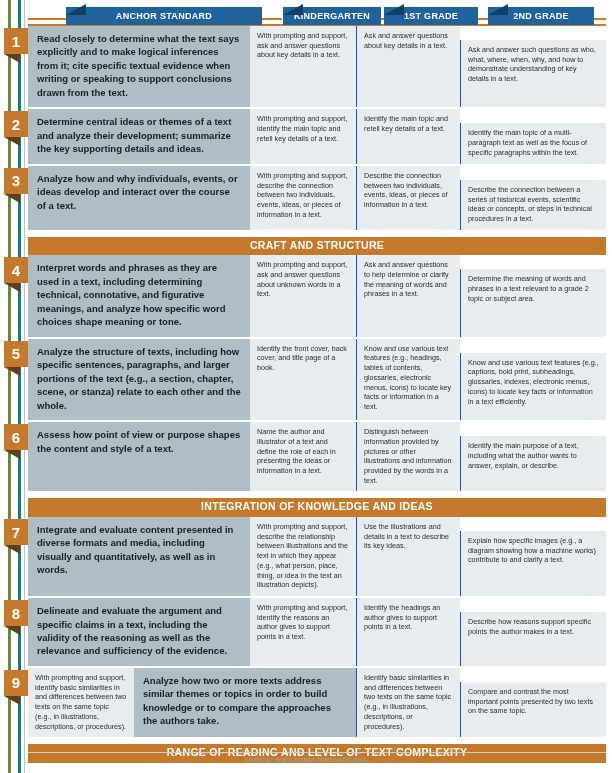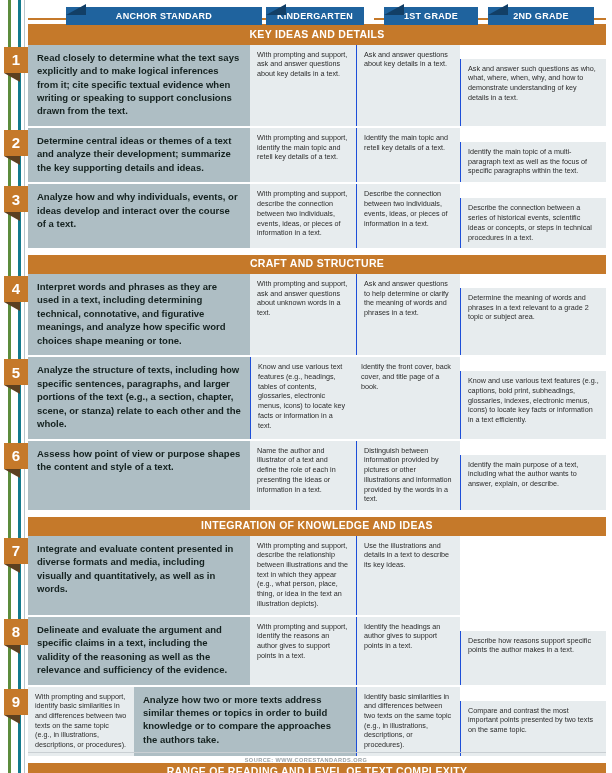--- a/index.html
+++ b/index.html
@@ -73,21 +73,21 @@
   .tab::before {
     content: "";
     position: absolute;
     left: 0; top: -3px;
     width: 0; height: 0;
     border-style: solid;
     border-width: 0 0 11px 20px;
     border-color: transparent transparent #123f66 transparent;
   }
   .tab-anchor { left: 38px;  width: 196px; }
-  .tab-k      { left: 238px; width: 98px; }
+  .tab-k      { left: 255px; width: 98px; }
   .tab-g1     { left: 356px; width: 94px; }
   .tab-g2     { left: 460px; width: 106px; }
 
   
   .tab-connector {
     position: absolute;
     top: 14px;
     height: 2px;
     background: #c5792a;
   }
@@ -200,21 +200,20 @@
     <div class="tab-connector" style="left:448px;width:16px;"></div>
     <div class="tab-connector" style="left:564px;width:14px;"></div>
 
     <div class="tab tab-anchor">ANCHOR STANDARD</div>
     <div class="tab tab-k">KINDERGARTEN</div>
     <div class="tab tab-g1">1ST GRADE</div>
     <div class="tab tab-g2">2ND GRADE</div>
   </div>
 
   <div id="table-body">
-      <div class="section-header">KEY IDEAS AND DETAILS</div>
       <div class="std-row">
         <div class="num-badge">1</div>
         <div class="cell cell-anchor">Read closely to determine what the text says explicitly and to make logical inferences from it; cite specific textual evidence when writing or speaking to support conclusions drawn from the text.</div>
         <div class="cell cell-grade cell-k">With prompting and support, ask and answer questions about key details in a text.</div>
         <div class="cell cell-grade cell-g1">Ask and answer questions about key details in a text.</div>
         <div class="cell cell-grade cell-g2">Ask and answer such questions as who, what, where, when, why, and how to demonstrate understanding of key details in a text.</div>
       </div>
       <div class="std-row">
         <div class="num-badge">2</div>
         <div class="cell cell-anchor">Determine central ideas or themes of a text and analyze their development; summarize the key supporting details and ideas.</div>
@@ -234,38 +233,39 @@
       <div class="std-row">
         <div class="num-badge">4</div>
         <div class="cell cell-anchor">Interpret words and phrases as they are used in a text, including determining technical, connotative, and figurative meanings, and analyze how specific word choices shape meaning or tone.</div>
         <div class="cell cell-grade cell-k">With prompting and support, ask and answer questions about unknown words in a text.</div>
         <div class="cell cell-grade cell-g1">Ask and answer questions to help determine or clarify the meaning of words and phrases in a text.</div>
         <div class="cell cell-grade cell-g2">Determine the meaning of words and phrases in a text relevant to a grade 2 topic or subject area.</div>
       </div>
       <div class="std-row">
         <div class="num-badge">5</div>
         <div class="cell cell-anchor">Analyze the structure of texts, including how specific sentences, paragraphs, and larger portions of the text (e.g., a section, chapter, scene, or stanza) relate to each other and the whole.</div>
+        <div class="cell cell-grade cell-k">Identify the front cover, back cover, and title page of a book.</div>
         <div class="cell cell-grade cell-g1">Know and use various text features (e.g., headings, tables of contents, glossaries, electronic menus, icons) to locate key facts or information in a text.</div>
-        <div class="cell cell-grade cell-k">Identify the front cover, back cover, and title page of a book.</div>
         <div class="cell cell-grade cell-g2">Know and use various text features (e.g., captions, bold print, subheadings, glossaries, indexes, electronic menus, icons) to locate key facts or information in a text efficiently.</div>
       </div>
       <div class="std-row">
         <div class="num-badge">6</div>
         <div class="cell cell-anchor">Assess how point of view or purpose shapes the content and style of a text.</div>
         <div class="cell cell-grade cell-k">Name the author and illustrator of a text and define the role of each in presenting the ideas or information in a text.</div>
         <div class="cell cell-grade cell-g1">Distinguish between information provided by pictures or other illustrations and information provided by the words in a text.</div>
         <div class="cell cell-grade cell-g2">Identify the main purpose of a text, including what the author wants to answer, explain, or describe.</div>
       </div>
       <div class="section-gap"></div>
       <div class="section-header">INTEGRATION OF KNOWLEDGE AND IDEAS</div>
       <div class="std-row">
         <div class="num-badge">7</div>
         <div class="cell cell-anchor">Integrate and evaluate content presented in diverse formats and media, including visually and quantitatively, as well as in words.</div>
         <div class="cell cell-grade cell-k">With prompting and support, describe the relationship between illustrations and the text in which they appear (e.g., what person, place, thing, or idea in the text an illustration depicts).</div>
         <div class="cell cell-grade cell-g1">Use the illustrations and details in a text to describe its key ideas.</div>
+        <div class="cell cell-grade cell-g2">Explain how specific images (e.g., a diagram showing how a machine works) contribute to and clarify a text.</div>
       </div>
       <div class="std-row">
         <div class="num-badge">8</div>
         <div class="cell cell-anchor">Delineate and evaluate the argument and specific claims in a text, including the validity of the reasoning as well as the relevance and sufficiency of the evidence.</div>
         <div class="cell cell-grade cell-k">With prompting and support, identify the reasons an author gives to support points in a text.</div>
         <div class="cell cell-grade cell-g1">Identify the headings an author gives to support points in a text.</div>
         <div class="cell cell-grade cell-g2">Describe how reasons support specific points the author makes in a text.</div>
       </div>
       <div class="std-row">
         <div class="num-badge">9</div>

